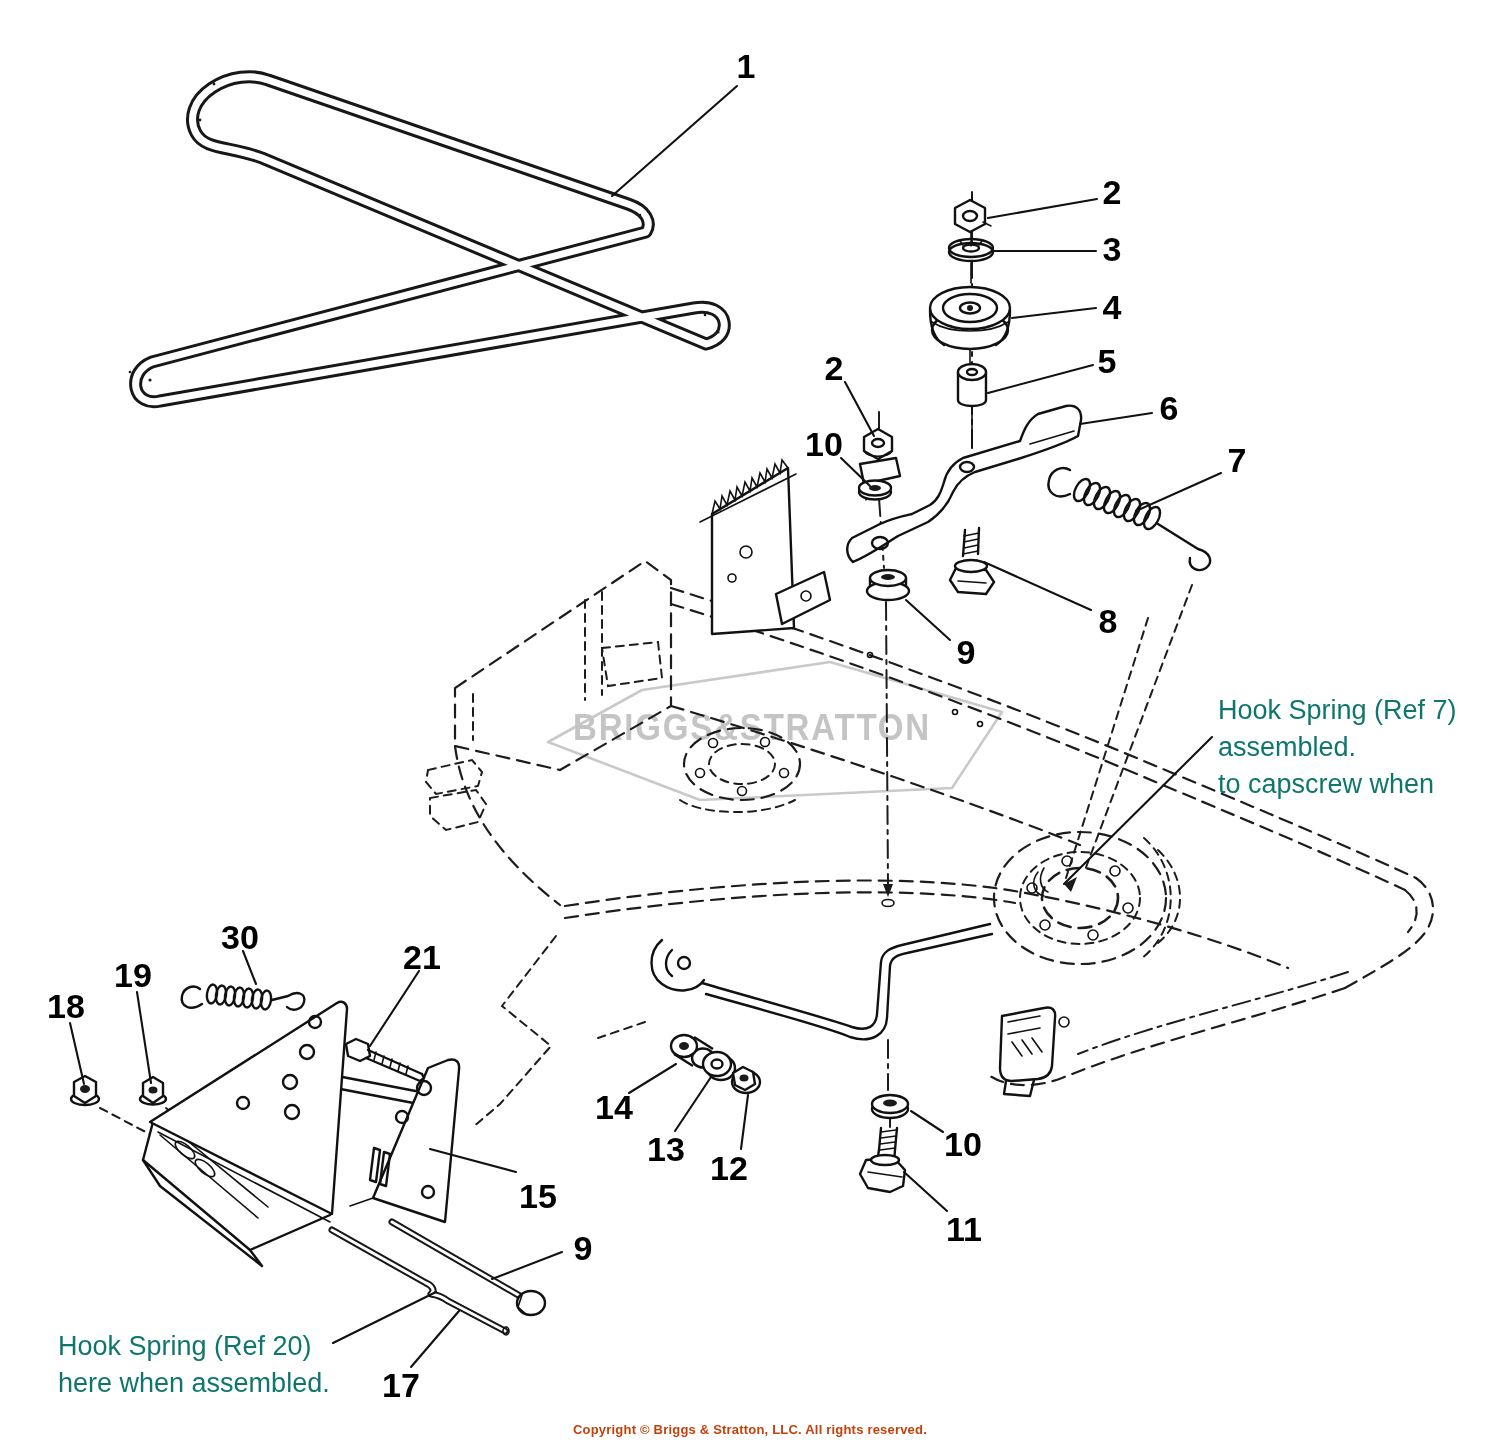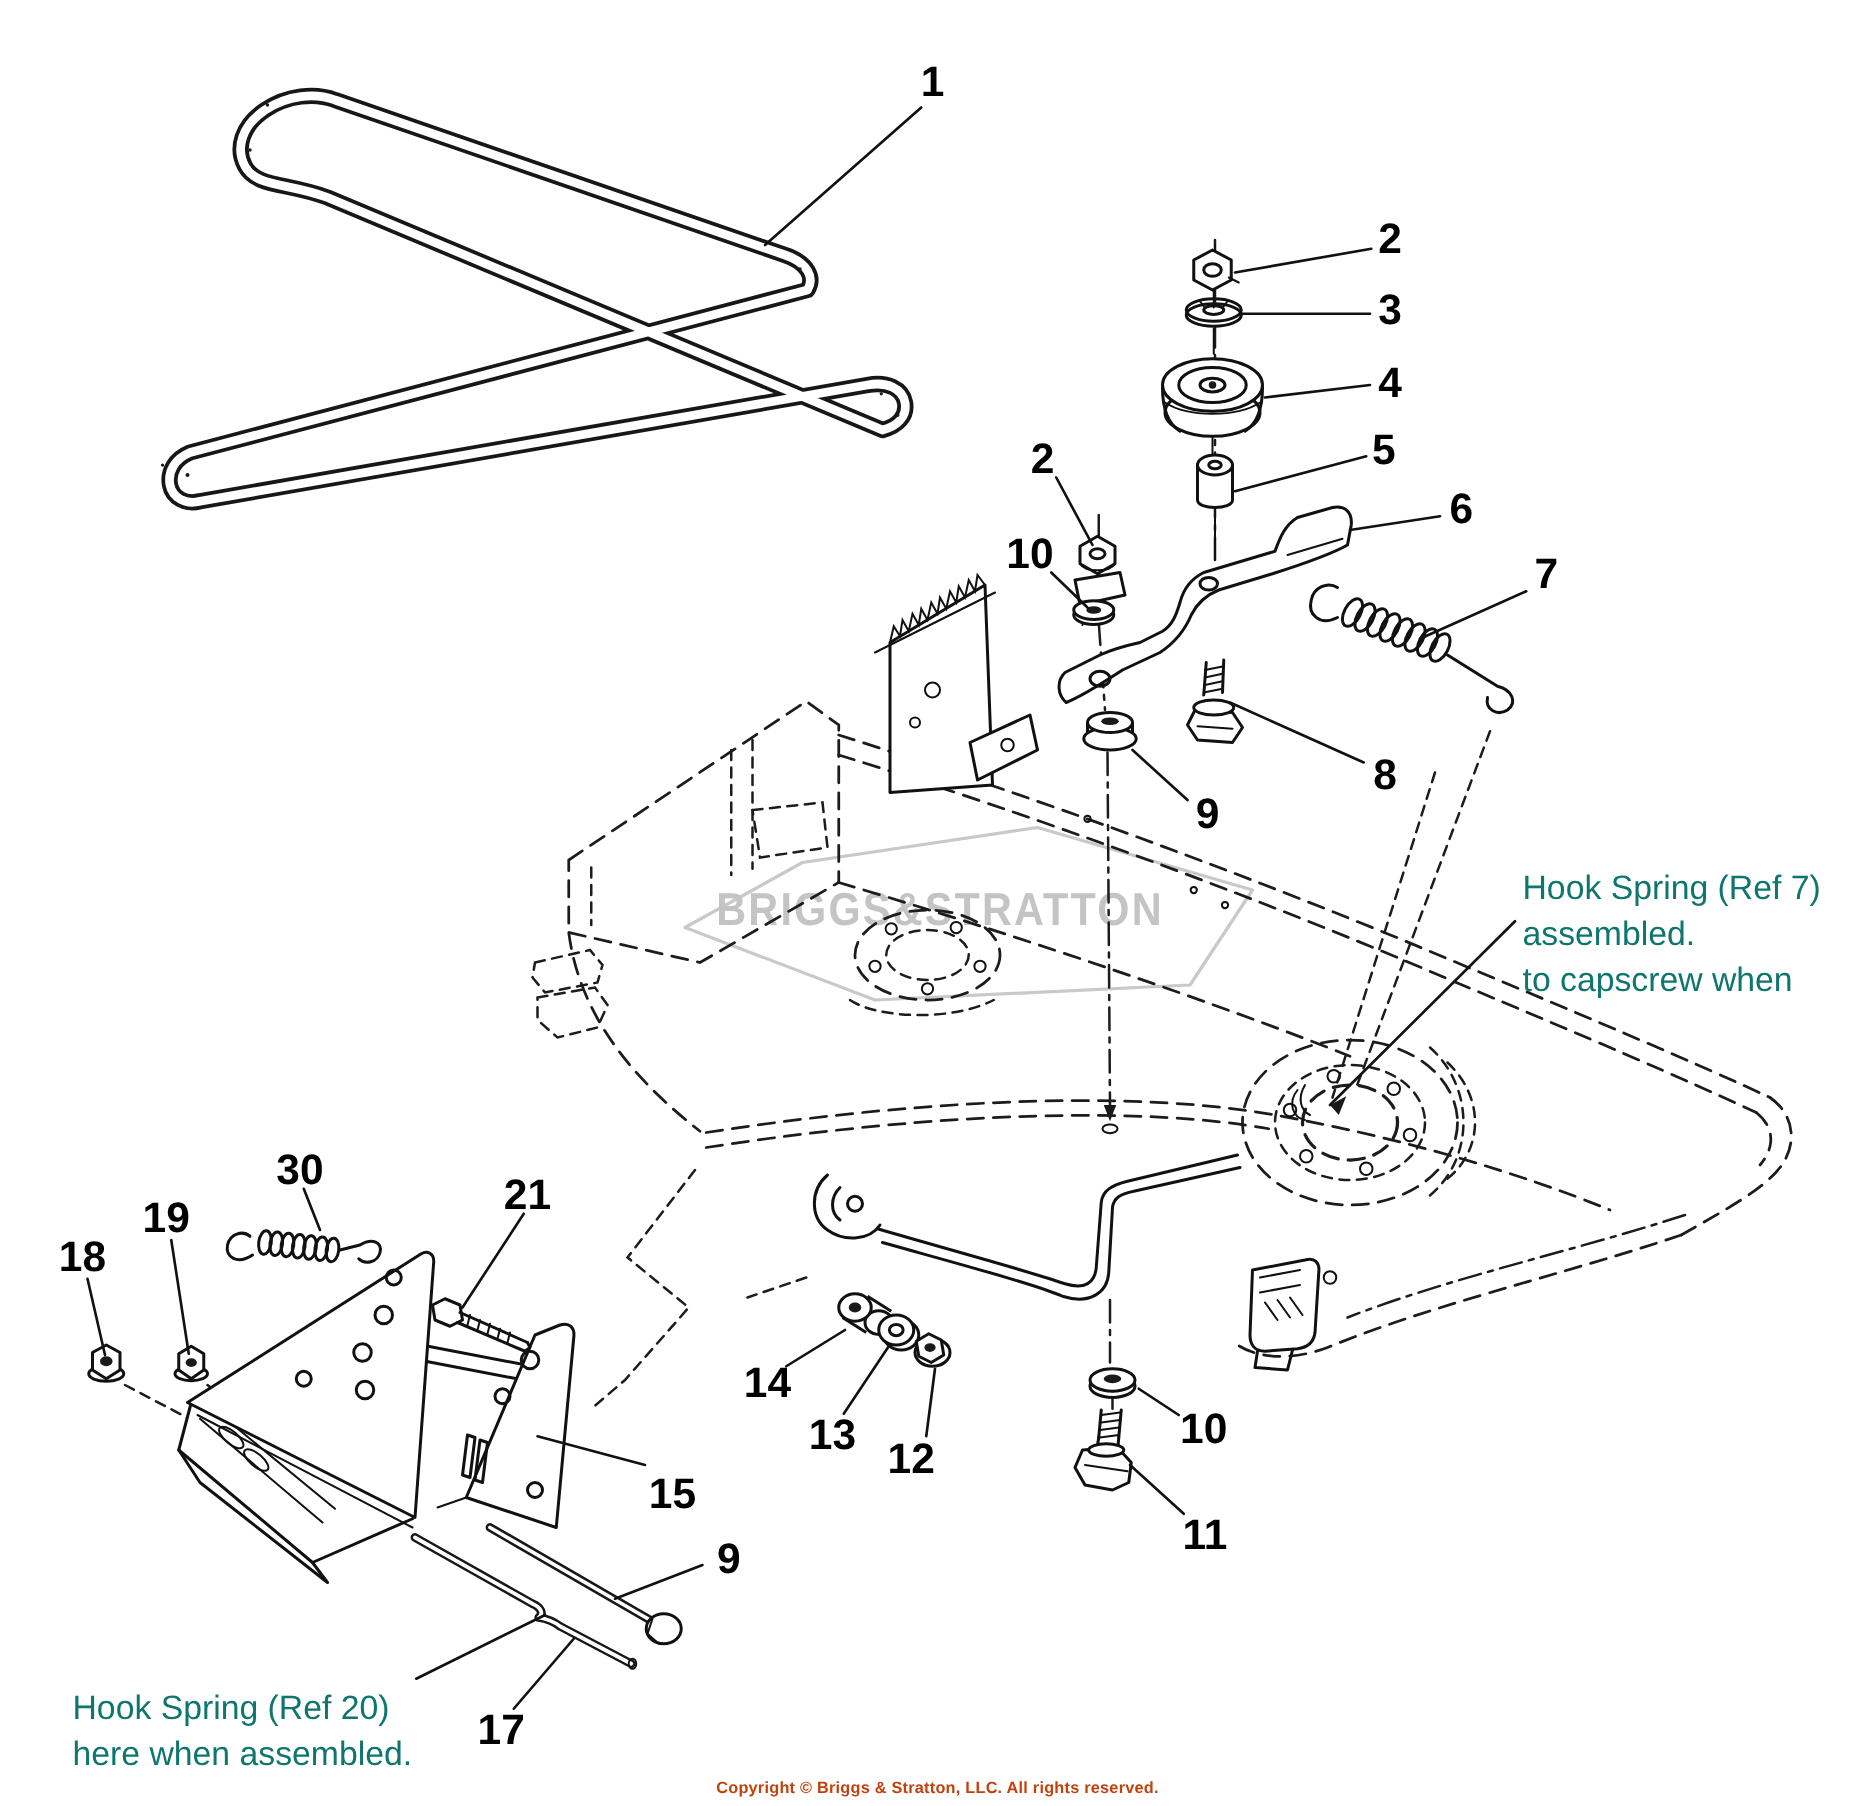--- a/index.html
+++ b/index.html
@@ -359,20 +359,20 @@
       <div class="callout" style="left: 614px; top: 1107px;">14</div>
       <div class="callout" style="left: 666px; top: 1149px;">13</div>
       <div class="callout" style="left: 729px; top: 1168px;">12</div>
       <div class="callout" style="left: 963px; top: 1144px;">10</div>
       <div class="callout" style="left: 964px; top: 1229px;">11</div>
       <div class="note" style="left: 1218px; top: 692px;">
         <div>Hook Spring (Ref 7)</div>
         <div>assembled.</div>
         <div>to capscrew when</div>
       </div>
-      <div class="note" style="left: 58px; top: 1328px; margin-top: 20px;">
+      <div class="note" style="left: 58px; top: 1328px;">
         <div>Hook Spring (Ref 20)</div>
         <div>here when assembled.</div>
       </div>
     </div>
 
   <div class="copyright">Copyright © Briggs &amp; Stratton, LLC. All rights reserved.</div>
 </div>
 
 </body></html>

